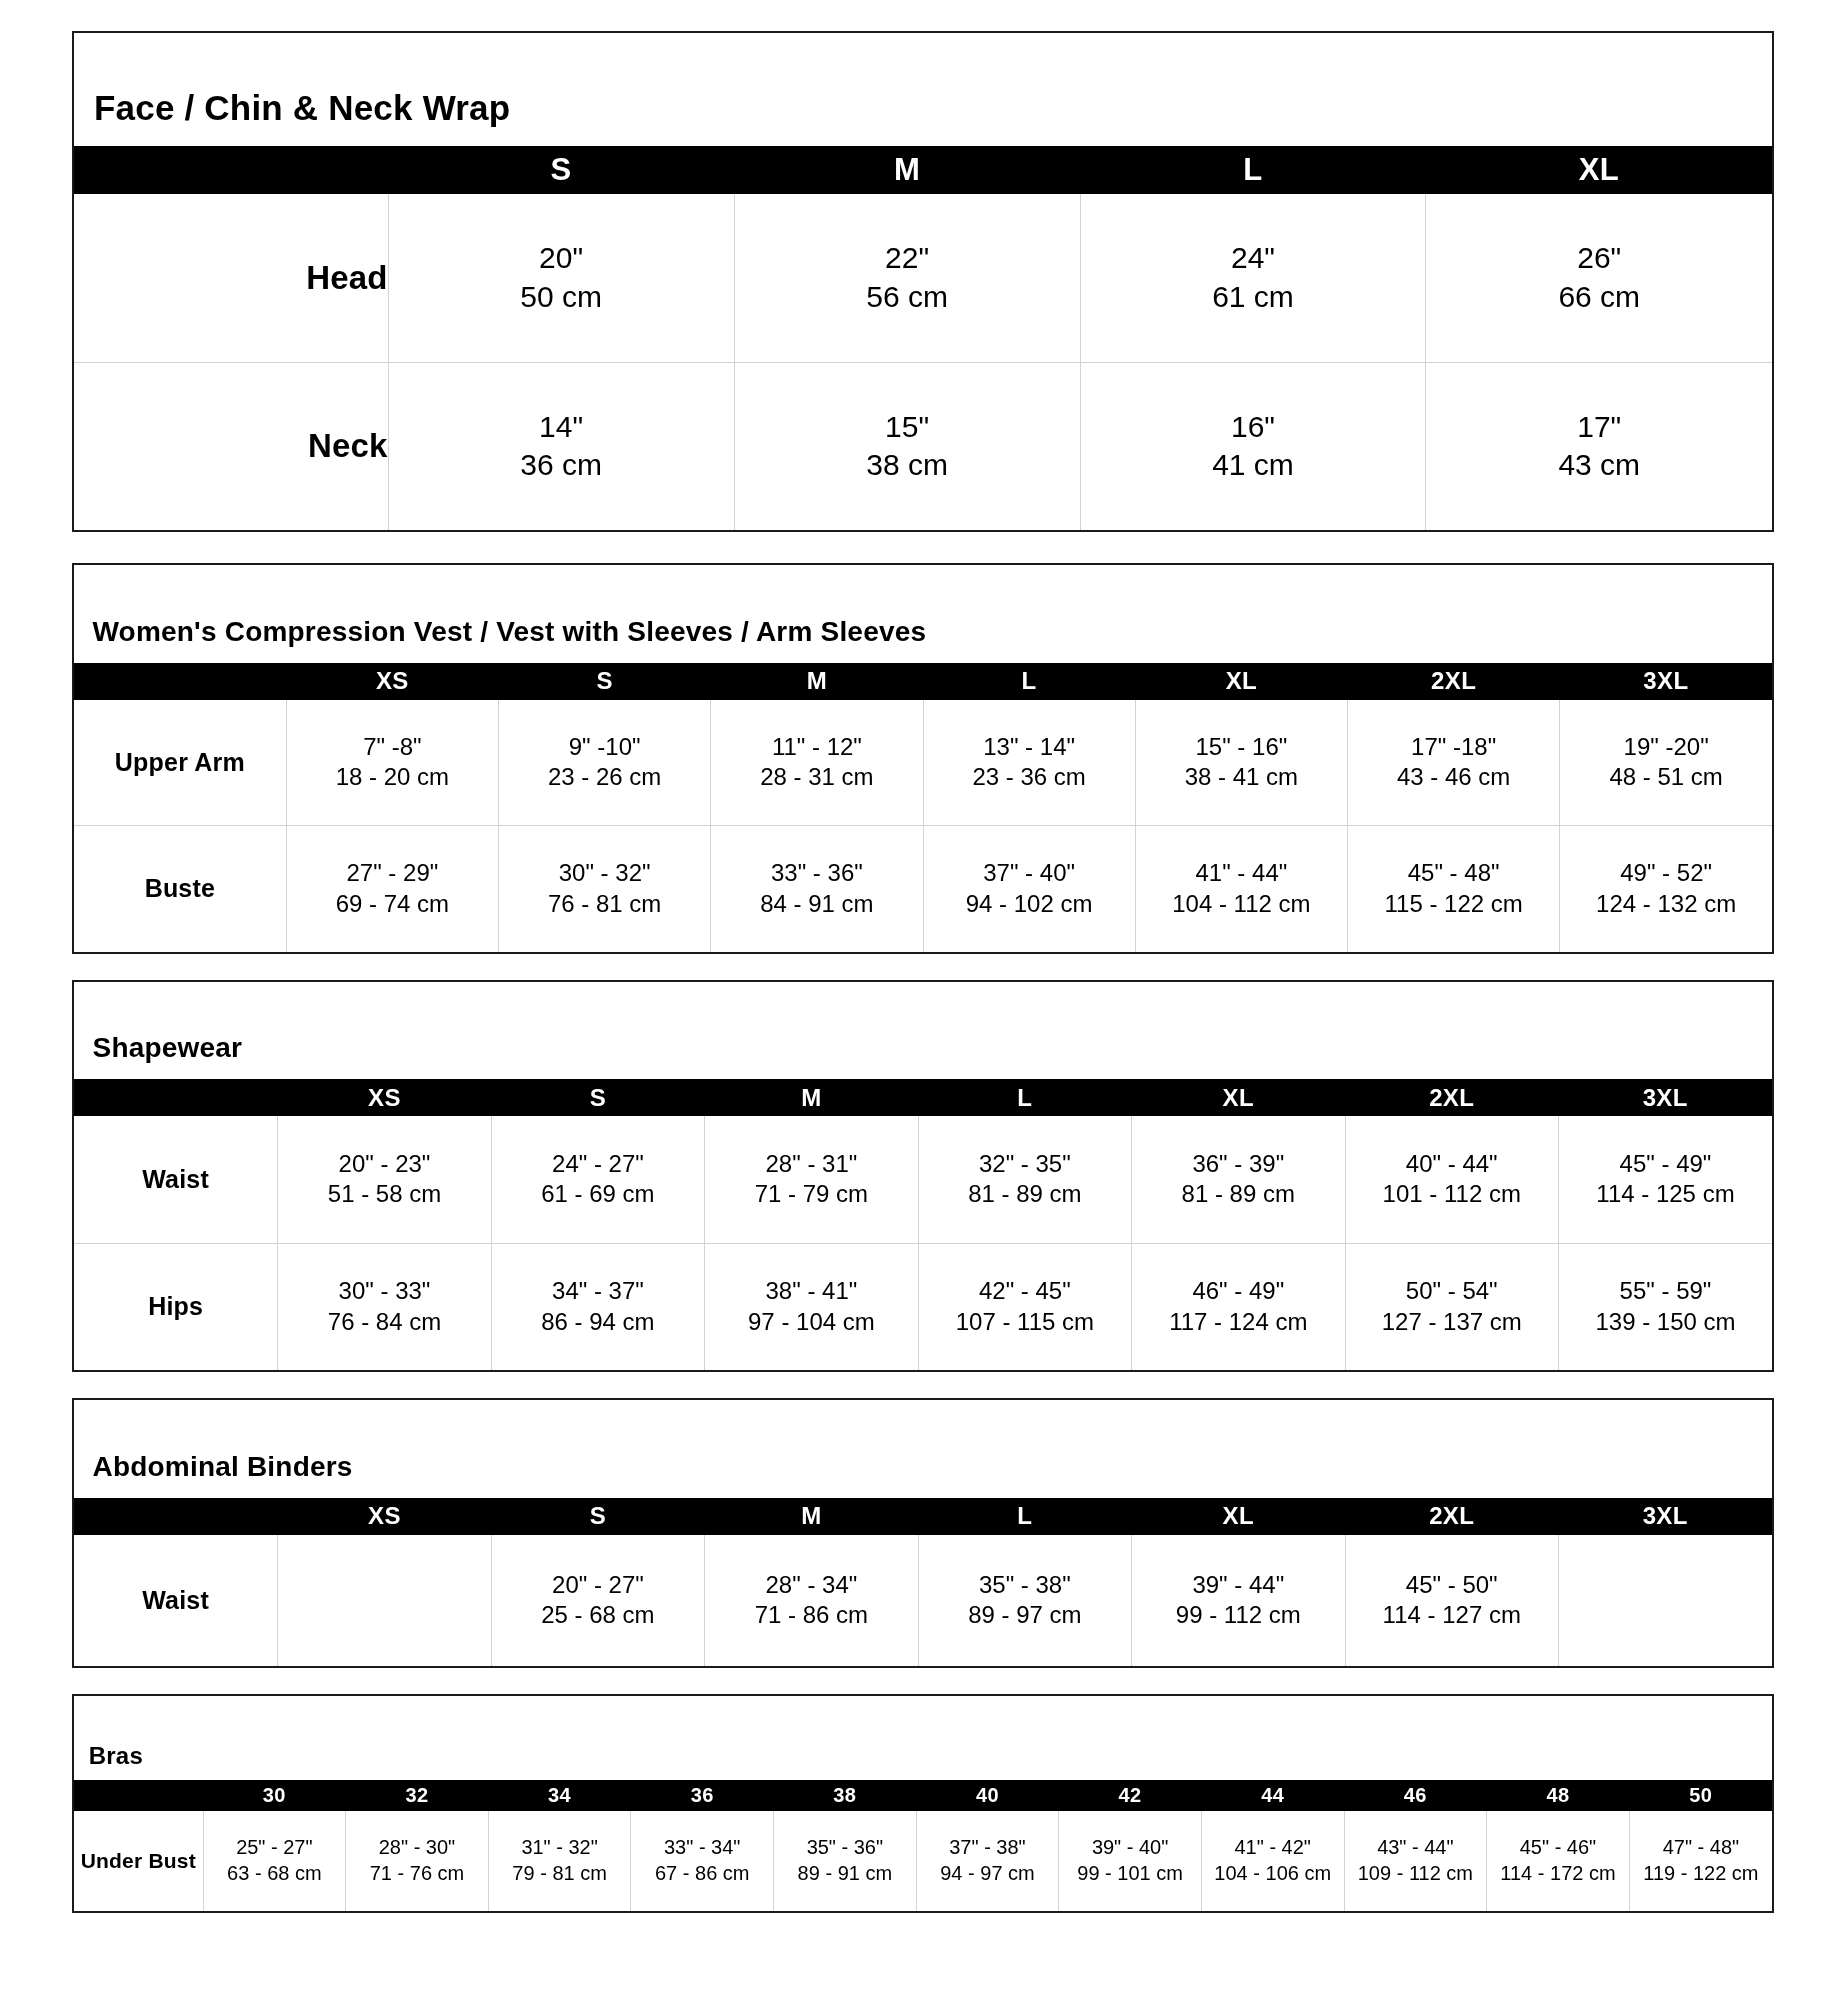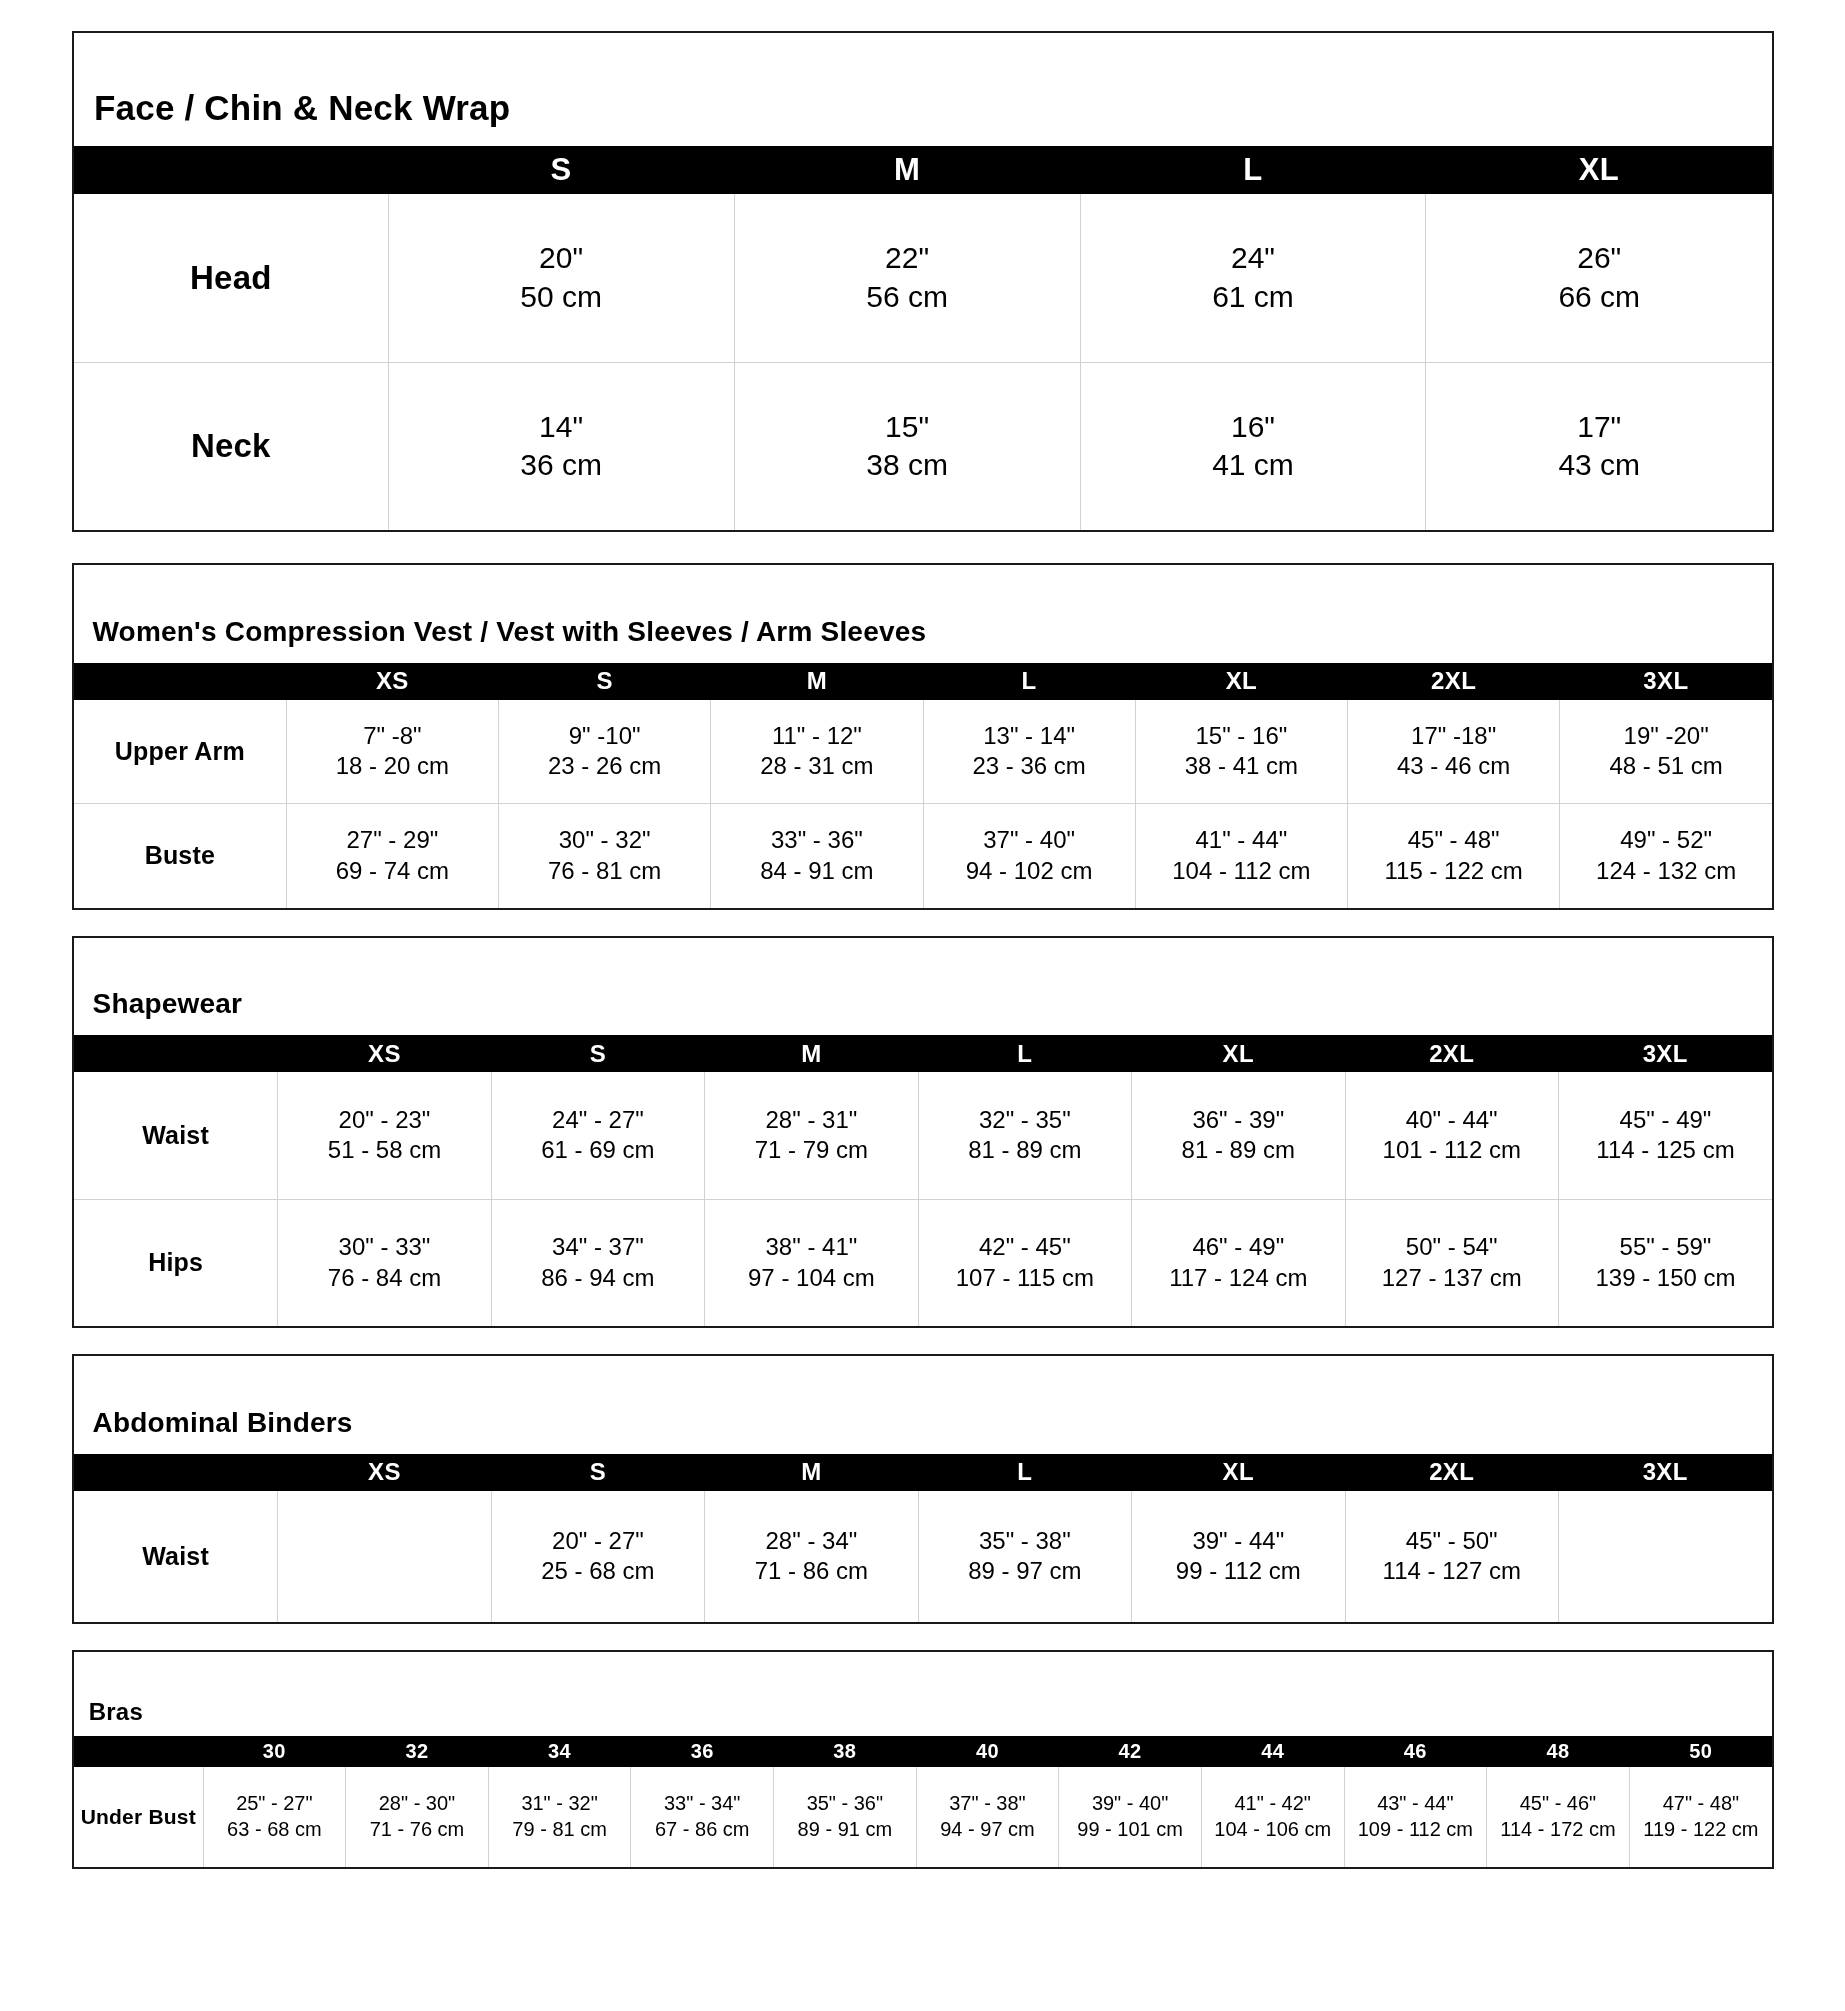--- a/index.html
+++ b/index.html
@@ -107,31 +107,31 @@
     border-right: 1.8px solid #d2d2d2;
     border-top: 1.8px solid #d2d2d2;
   }
   table.size-table tbody tr:first-child td { border-top: none; }
   table.size-table tbody td:last-child { border-right: none; }
 
   .rowlabel {
     font-weight: bold;
     letter-spacing: 0.2px;
   }
-  .t1 .rowlabel { font-size: 33px; }
+  .t1 .rowlabel { font-size: 33px; text-align: right; }
   .t2 .rowlabel, .t3 .rowlabel, .t4 .rowlabel { font-size: 25px; }
   .t5 .rowlabel { font-size: 21px; }
 
   .cellval { line-height: 1.28; }
   .t1 .cellval { font-size: 30px; }
   .t2 .cellval, .t3 .cellval, .t4 .cellval { font-size: 24px; }
   .t5 .cellval { font-size: 20px; }
 
   .t1 tbody tr { height: 168px; }
-  .t2 tbody tr { height: 104px; padding-left: 9px; }
+  .t2 tbody tr { height: 126px; padding-left: 9px; }
   .t3 tbody tr { height: 127px; }
   .t4 tbody tr { height: 131px; }
   .t5 tbody tr { height: 100px; }
 
   .cell-line { display: block; }
   .empty-cell { }
 </style>
 </head>
 <body>
 

